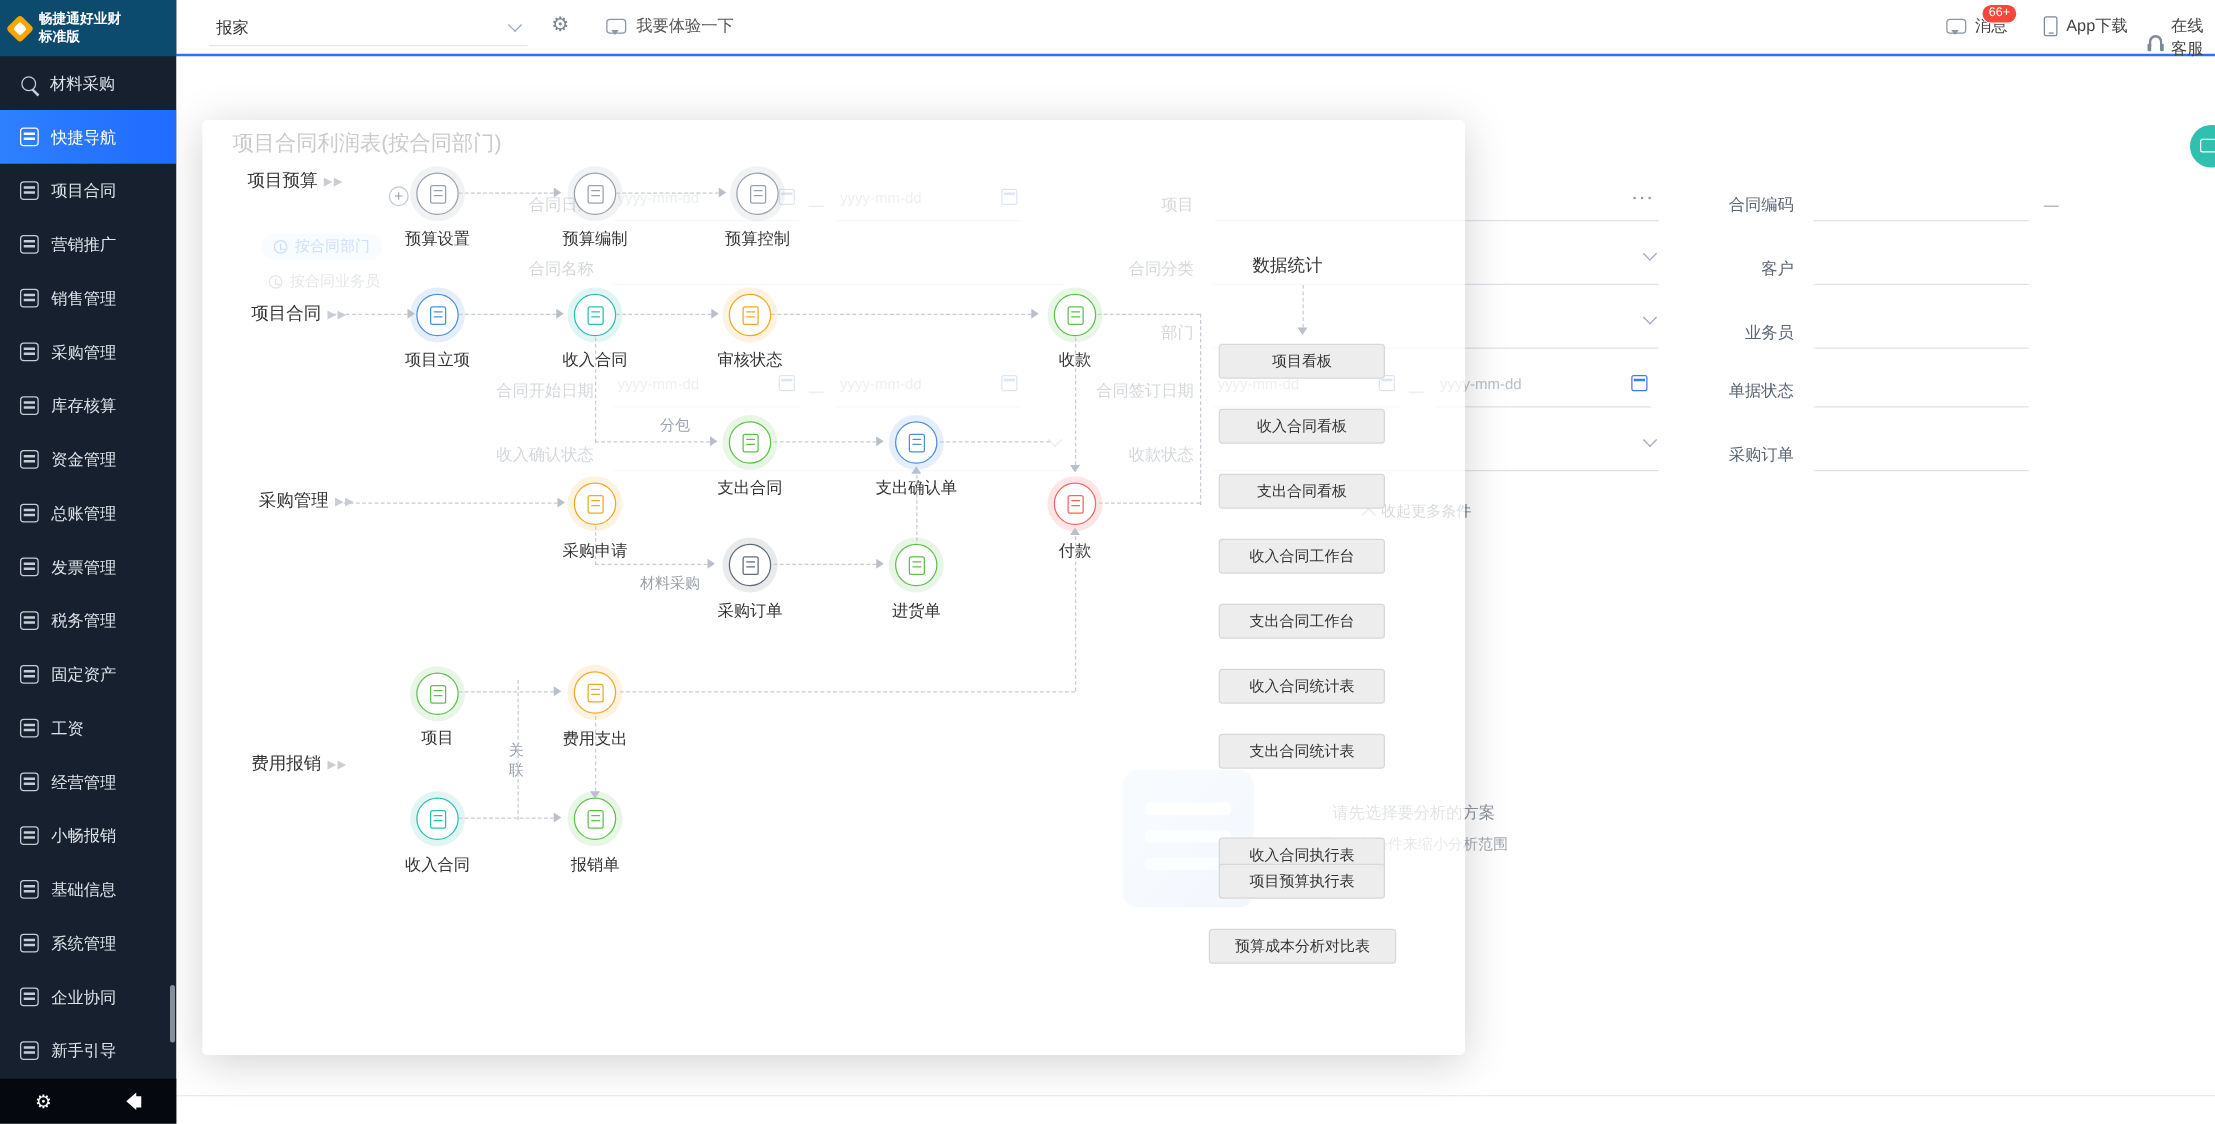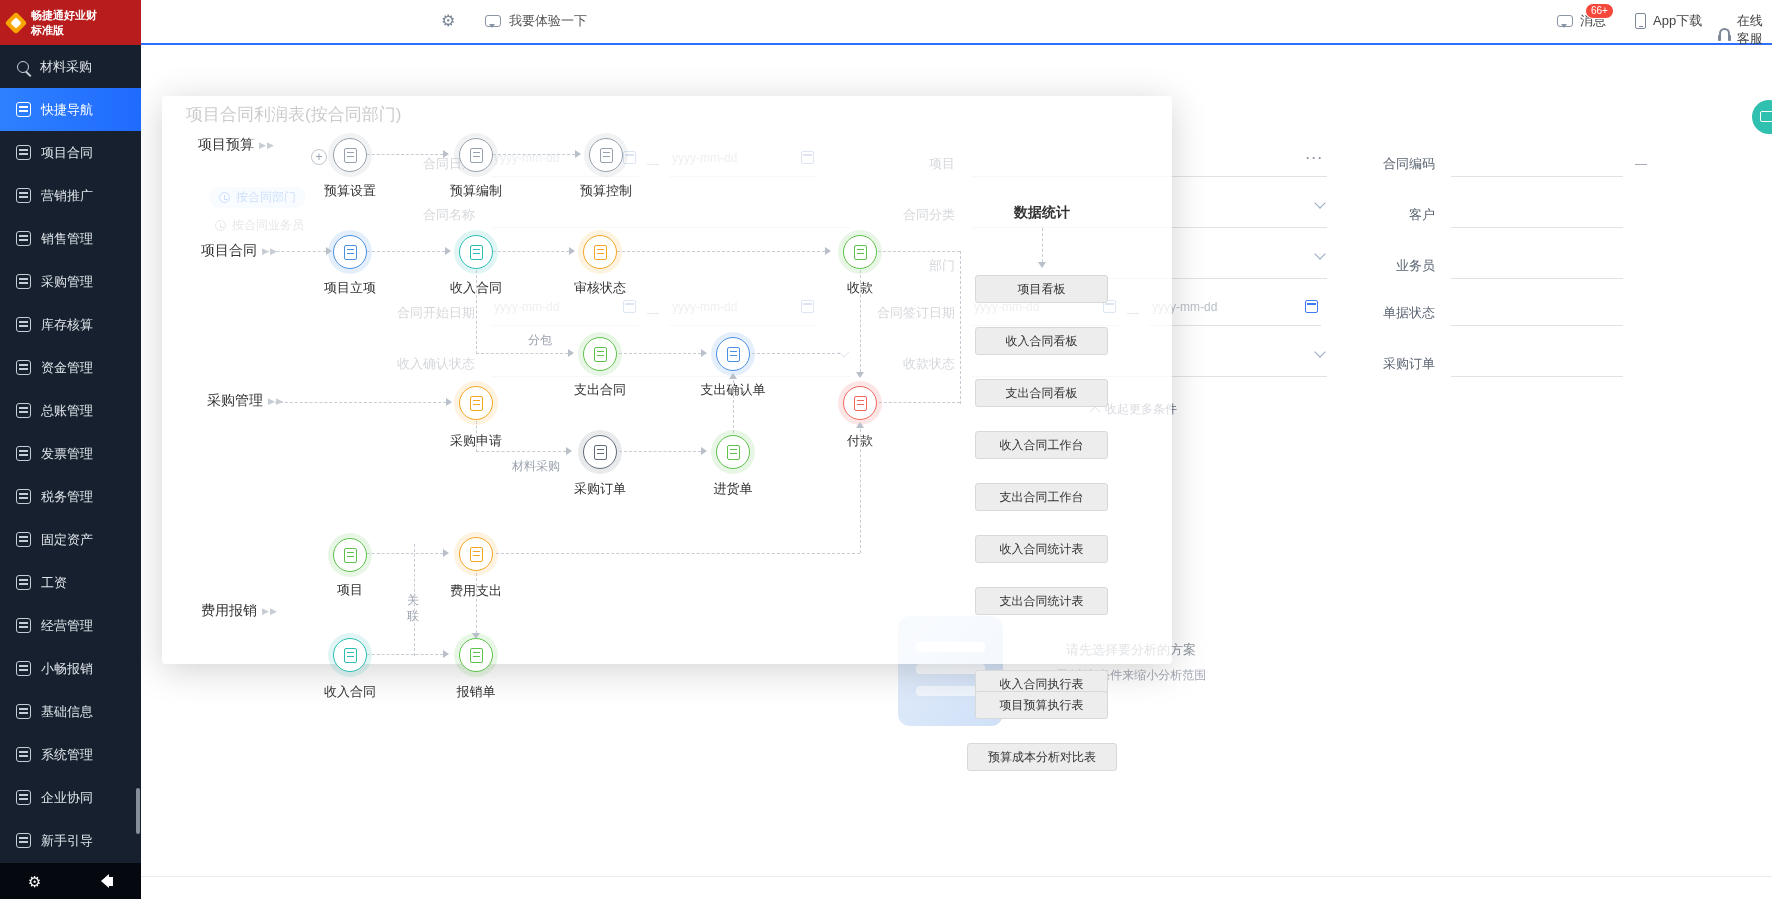--- a/index.html
+++ b/index.html
@@ -2,21 +2,21 @@
 <html><head>
 <meta charset="utf-8">
 <style>
   html,body{margin:0;padding:0}
   body{width:1772px;height:899px;overflow:hidden;font-family:"Liberation Sans","DejaVu Sans",sans-serif;background:#fff;}
   .app{position:relative;width:1772px;height:899px;overflow:hidden}
   i{font-style:normal}
 
   
   .sidebar{position:absolute;left:0;top:0;bottom:0;width:141px;background:#16202e;z-index:40}
-  .logo{height:45px;background:#b91c1c;color:#fff;display:flex;align-items:center;padding:0 8px;gap:7px;box-sizing:border-box}
+  .logo{height:45px;background:#0c4a6e;color:#fff;display:flex;align-items:center;padding:0 8px;gap:7px;box-sizing:border-box}
   .logo-diamond{width:16px;height:16px;background:#f7a600;transform:rotate(45deg);border-radius:3px;flex:none;position:relative}
   .logo-diamond::after{content:"";position:absolute;inset:4px;background:#fff;border-radius:2px}
   .logo-text{font-size:11px;font-weight:bold;line-height:1.35}
   .nav{position:absolute;top:45px;left:0;right:0;bottom:36px;overflow:hidden}
   .nav-item{height:43px;display:flex;align-items:center;padding-left:16px;gap:10px;color:#dfe4ea;font-size:13px;cursor:pointer;box-sizing:border-box}
   .nav-item.active{background:linear-gradient(90deg,#2f80ff,#1f6bff);color:#fff}
   .sic{box-sizing:border-box;width:15px;height:15px;border:1.5px solid #c6cdd6;border-radius:3px;position:relative;flex:none}
   .sic::after{content:"";position:absolute;left:2px;right:2px;top:3px;height:1.5px;background:#c6cdd6;box-shadow:0 4px 0 0 #c6cdd6}
   .nav-item.active .sic{border-color:#fff}
   .nav-item.active .sic::after{background:#fff;box-shadow:0 4px 0 0 #fff}
@@ -76,21 +76,21 @@
   .cal.blue{border-color:#3f7bf5}
   .cal.blue::after{background:#3f7bf5}
   .collapse{position:absolute;left:950px;top:306px;display:flex;align-items:center;gap:6px;color:#667085;font-size:12px;cursor:pointer}
   .hint-icon{position:absolute;left:757px;top:521px;width:105px;height:110px;background:linear-gradient(135deg,#e6effc,#cfe0f7);border-radius:12px}
   .hint-icon::after{content:"";position:absolute;left:18px;right:18px;top:26px;height:10px;background:#fff;border-radius:4px;box-shadow:0 22px 0 0 #ffffffcc,0 44px 0 0 #ffffff99}
   .hint1{position:absolute;left:870px;top:546px;width:240px;text-align:center;font-size:13px;color:#8d949e}
   .hint2{position:absolute;left:870px;top:572px;width:240px;text-align:center;font-size:12px;color:#a3a9b3}
   .footline{position:absolute;left:0;right:0;top:781px;border-top:1px solid #e9ecef}
 
   
-  .modal{position:absolute;left:21px;top:1px;width:1010px;height:568px;background:rgba(255,255,255,.74);box-shadow:0 6px 36px rgba(0,0,0,.18);border-radius:4px;z-index:10}
+  .modal{position:absolute;left:21px;top:1px;width:1010px;height:748px;background:rgba(255,255,255,.74);box-shadow:0 6px 36px rgba(0,0,0,.18);border-radius:4px;z-index:10}
   .sec{position:absolute;display:flex;align-items:center;gap:5px;font-size:14px;color:#333}
   .secar{color:#c8cdd4;font-size:9px;letter-spacing:1px}
   .secar::after{content:"▶▶"}
   .c-gray{--c:#98a2ad;--h:rgba(152,162,173,.14)}
   .c-blue{--c:#4a90e2;--h:rgba(74,144,226,.14)}
   .c-teal{--c:#2bbfb3;--h:rgba(43,191,179,.14)}
   .c-orange{--c:#f5a623;--h:rgba(245,166,35,.14)}
   .c-green{--c:#5cc24a;--h:rgba(92,194,74,.14)}
   .c-red{--c:#f2665e;--h:rgba(242,102,94,.16)}
   .c-slate{--c:#5f6b7a;--h:rgba(95,107,122,.14)}
@@ -100,21 +100,21 @@
   .nlabel{position:absolute;width:90px;text-align:center;font-size:13px;color:#333}
   .flsm{position:absolute;font-size:12px;color:#9aa2ad}
   .plusic{position:absolute;left:149px;top:53px;width:16px;height:16px;border:1px solid #c0c7cf;border-radius:50%;color:#98a2ad;box-sizing:border-box}
   .plusic::after{content:"+";position:absolute;left:0;right:0;top:0;text-align:center;font-size:12px;line-height:14px}
   .dh{position:absolute;border-top:1px dashed #c6ccd4;height:0}
   .dv{position:absolute;border-left:1px dashed #c6ccd4;width:0}
   .ar{position:absolute;width:0;height:0;border:4px solid transparent}
   .ar.r{border-left:6px solid #b9c0c9}
   .ar.d{border-top:6px solid #b9c0c9}
   .ar.u{border-bottom:6px solid #b9c0c9}
-  .dstat{position:absolute;left:840px;top:108px;width:80px;text-align:center;font-weight:bold;font-size:14px;color:#333}
+  .dstat{position:absolute;left:840px;top:108px;width:80px;font-weight:normal;font-size:14px;color:#333}
   .sbtn{position:absolute;left:813px;width:133px;height:28px;background:#ededed;border:1px solid #d8d8d8;border-radius:3px;font-size:12px;color:#333;display:flex;align-items:center;justify-content:center;box-sizing:border-box;cursor:pointer}
   .sbtn.wide{left:805px;width:150px}
 
   .float-help{position:absolute;right:-14px;top:100px;width:34px;height:34px;border-radius:50%;background:#2fc0b0;z-index:50;cursor:pointer}
   .float-help::after{content:"";position:absolute;left:8px;top:11px;width:12px;height:9px;border:1.5px solid #fff;border-radius:2px}
 </style>
 </head>
 <body>
 
 <div class="app">
@@ -206,20 +206,24 @@
         </div>
     </nav>
     <div class="side-scroll"></div>
     <div class="side-bottom">
       <span class="gear-glyph"></span>
       <span class="spk"></span>
     </div>
   </aside>
 
   <header class="topbar">
+    <div class="org-sel">
+      <span>报家</span>
+      <i class="chev"></i>
+    </div>
     <span class="gear-btn"></span>
     <div class="exp">
       <i class="bubble"></i>
       <span>我要体验一下</span>
     </div>
     <div class="tb-right msg" style="position:absolute">
       <i class="bubble"></i>
       <span>消息</span>
       <span class="badge">66+</span>
     </div>

